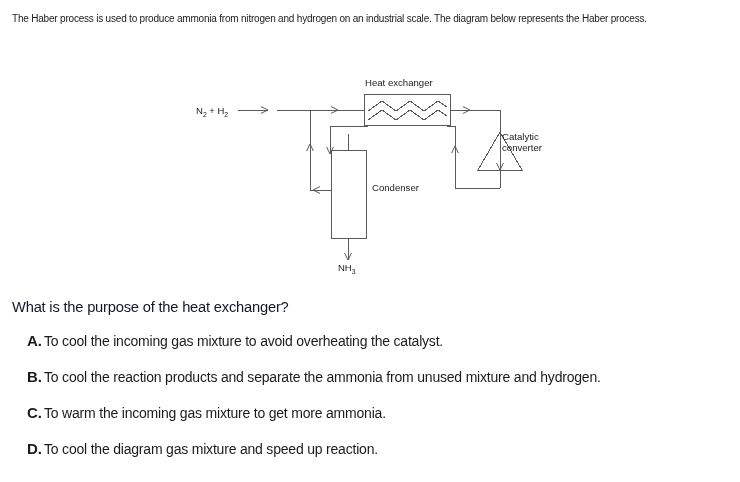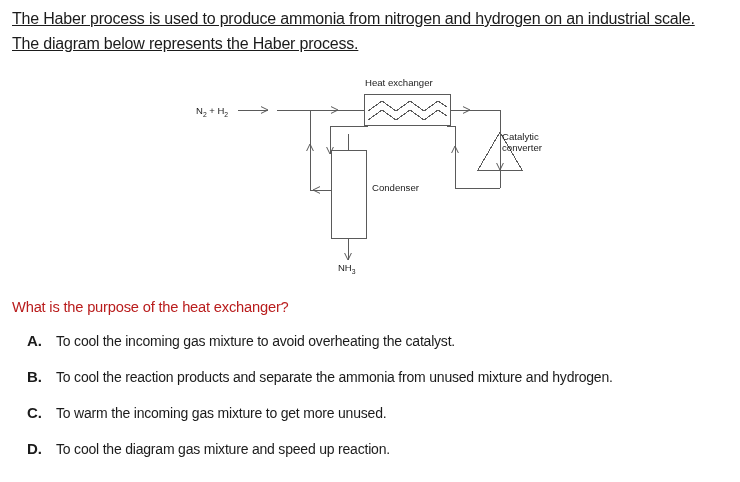--- a/index.html
+++ b/index.html
@@ -19,43 +19,42 @@
   .page {
     position: relative;
     width: 740px;
     height: 482px;
   }
   .stem {
     position: absolute;
     left: 12px;
     top: 6px;
     width: 712px;
-    font-size: 16px;
+    font-size: 10px;
     line-height: 25px;
     color: #1b1b1b;
     letter-spacing: -0.2px;
-    text-decoration: underline;
   }
   .diagram-wrap {
     position: absolute;
     left: 0px;
     top: 66px;
     width: 740px;
     height: 220px;
   }
   .diagram-wrap svg {
     display: block;
   }
   .question {
     position: absolute;
     left: 12px;
     top: 297px;
     font-size: 14.7px;
     line-height: 20px;
-    color: #b91c1c;
+    color: #0f172a;
     letter-spacing: -0.2px;
   }
   .options {
     position: absolute;
     left: 12px;
     top: 330px;
     width: 716px;
   }
   .option {
     display: flex;
@@ -70,21 +69,20 @@
     width: 32px;
     flex: 0 0 32px;
     padding-left: 15px;
     box-sizing: border-box;
     font-size: 15px;
     color: #1b1b1b;
   }
   .option-text {
     flex: 1 1 auto;
     color: #1b1b1b;
-    margin-left: 12px;
   }
   text {
     font-family: "Liberation Sans", sans-serif;
   }
 </style>
 </head>
 <body>
 
 <div class="page">
 
@@ -164,21 +162,21 @@
     <div class="option">
       <span class="option-letter">A.</span>
       <span class="option-text">To cool the incoming gas mixture to avoid overheating the catalyst.</span>
     </div>
     <div class="option">
       <span class="option-letter">B.</span>
       <span class="option-text">To cool the reaction products and separate the ammonia from unused mixture and hydrogen.</span>
     </div>
     <div class="option">
       <span class="option-letter">C.</span>
-      <span class="option-text">To warm the incoming gas mixture to get more unused.</span>
+      <span class="option-text">To warm the incoming gas mixture to get more ammonia.</span>
     </div>
     <div class="option">
       <span class="option-letter">D.</span>
       <span class="option-text">To cool the diagram gas mixture and speed up reaction.</span>
     </div>
   </div>
 
 </div>
 
 </body></html>

